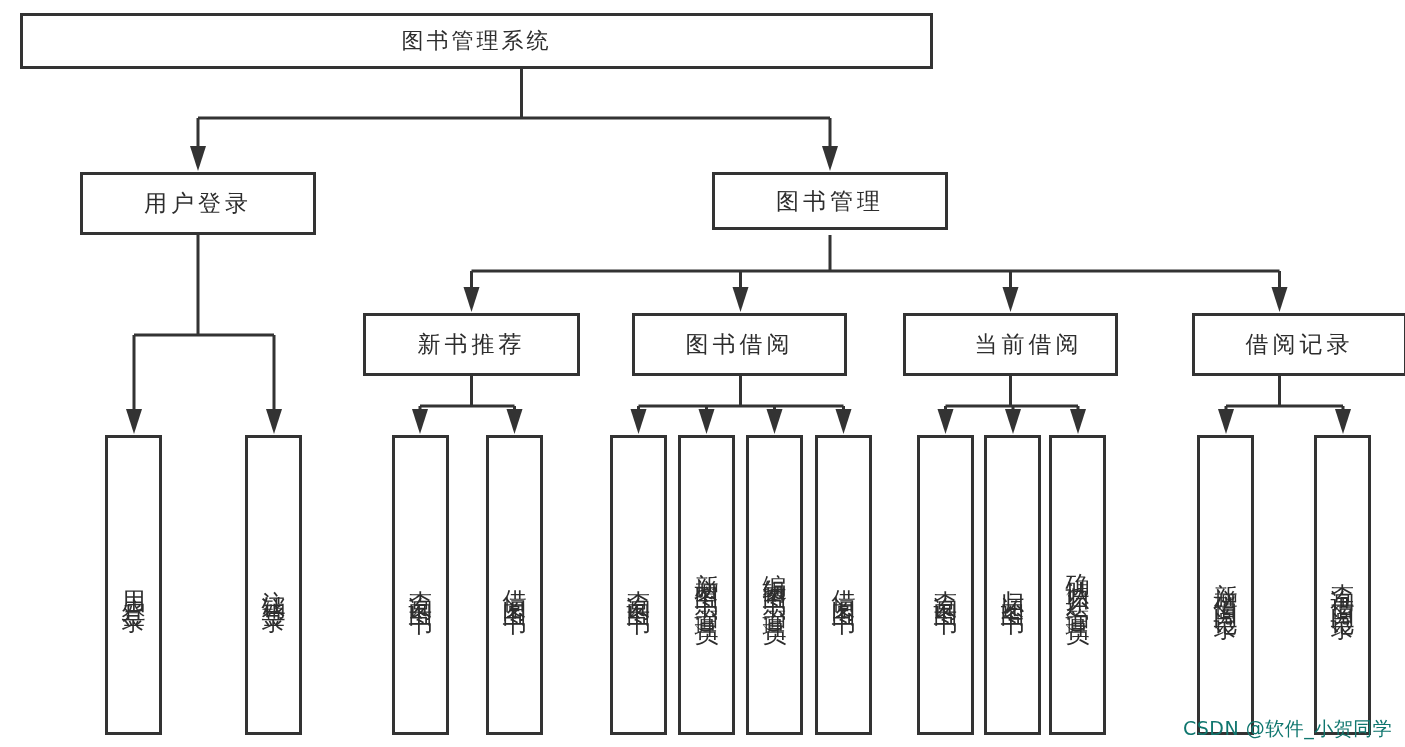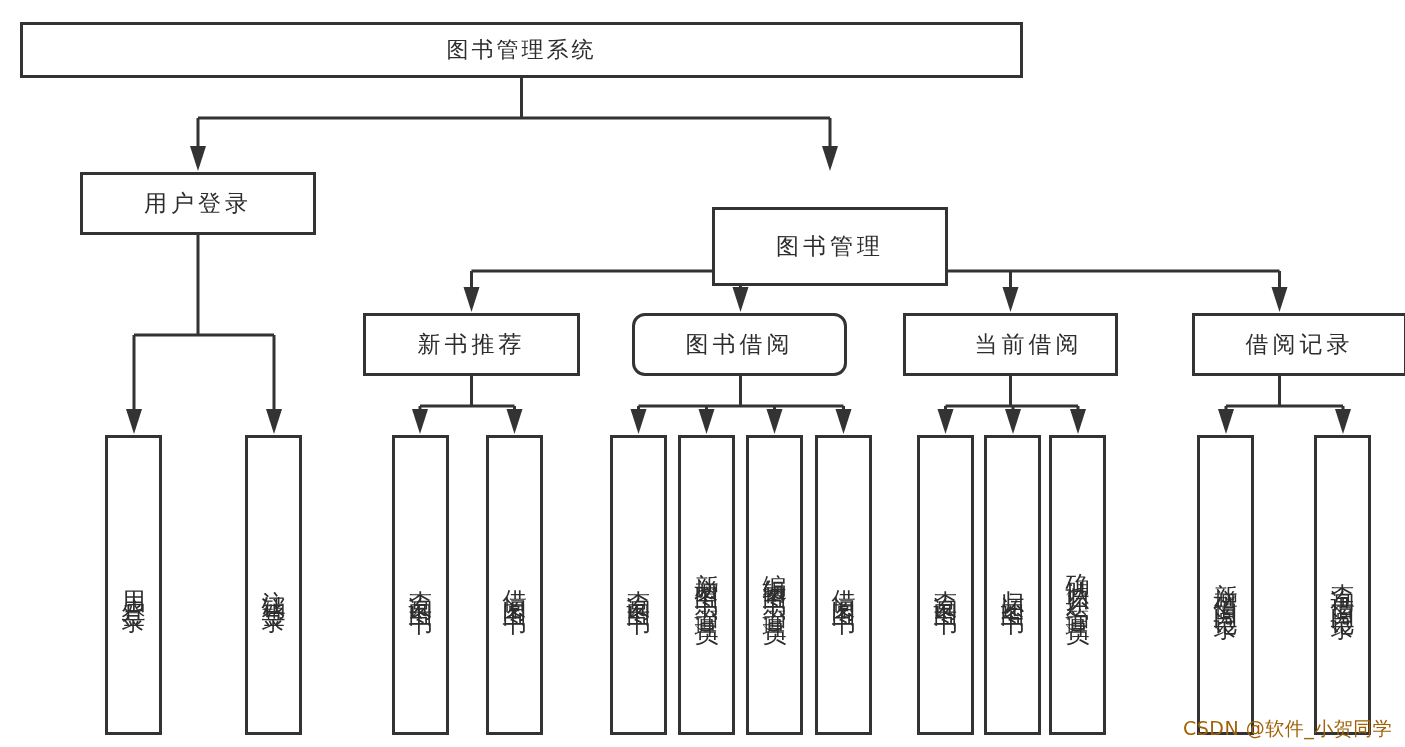--- a/index.html
+++ b/index.html
@@ -32,30 +32,30 @@
     letter-spacing: 7px;
     line-height: 1;
     white-space: nowrap;
   }
   .watermark {
     position: absolute;
     left: 1183px;
     top: 716px;
     z-index: 3;
     font-size: 19px;
-    color: #a16207;
+    color: #0f766e;
     letter-spacing: 0.5px;
     white-space: nowrap;
   }
   
-  #root      { left: 20px;  top: 22px;  width: 1003px; height: 56px; }
+  #root      { left: 20px;  top: 13px;  width: 913px; height: 56px; }
   #b2-login  { left: 80px;  top: 172px; width: 236px;  height: 63px; }
-  #b2-mgmt   { left: 712px; top: 172px; width: 236px;  height: 79px; margin-top: 35px; }
+  #b2-mgmt   { left: 712px; top: 172px; width: 236px;  height: 58px; }
   #m-new     { left: 363px; top: 313px; width: 217px;  height: 63px; font-family: Liberation Serif, serif; }
-  #m-borrow  { left: 632px; top: 313px; width: 215px;  height: 63px; border-radius: 13px; }
+  #m-borrow  { left: 632px; top: 313px; width: 215px;  height: 63px; }
   #m-current { left: 903px; top: 313px; width: 215px;  height: 63px; padding-left: 36px; }
   #m-records { left: 1172px;top: 313px; width: 215px;  height: 63px; margin-left: 20px; }
   .leaf { top: 435px; width: 57px; height: 300px; }
   #l1  { left: 105px; }
   #l2  { left: 245px; }
   #l3  { left: 392px; }
   #l4  { left: 486px; }
   #l5  { left: 610px; }
   #l6  { left: 678px; }
   #l7  { left: 746px; }

